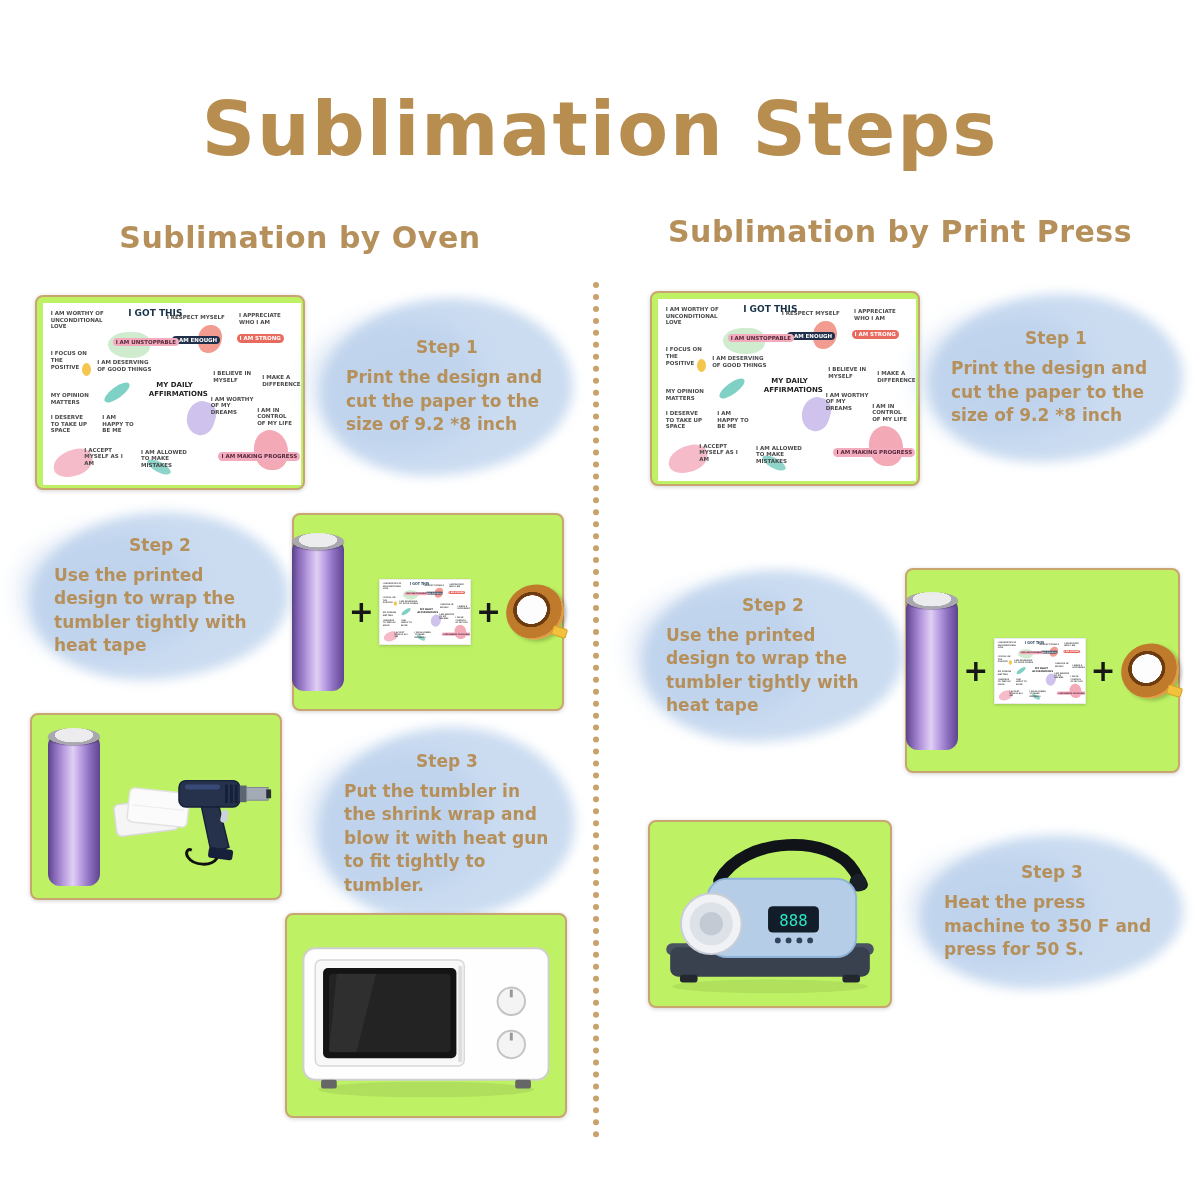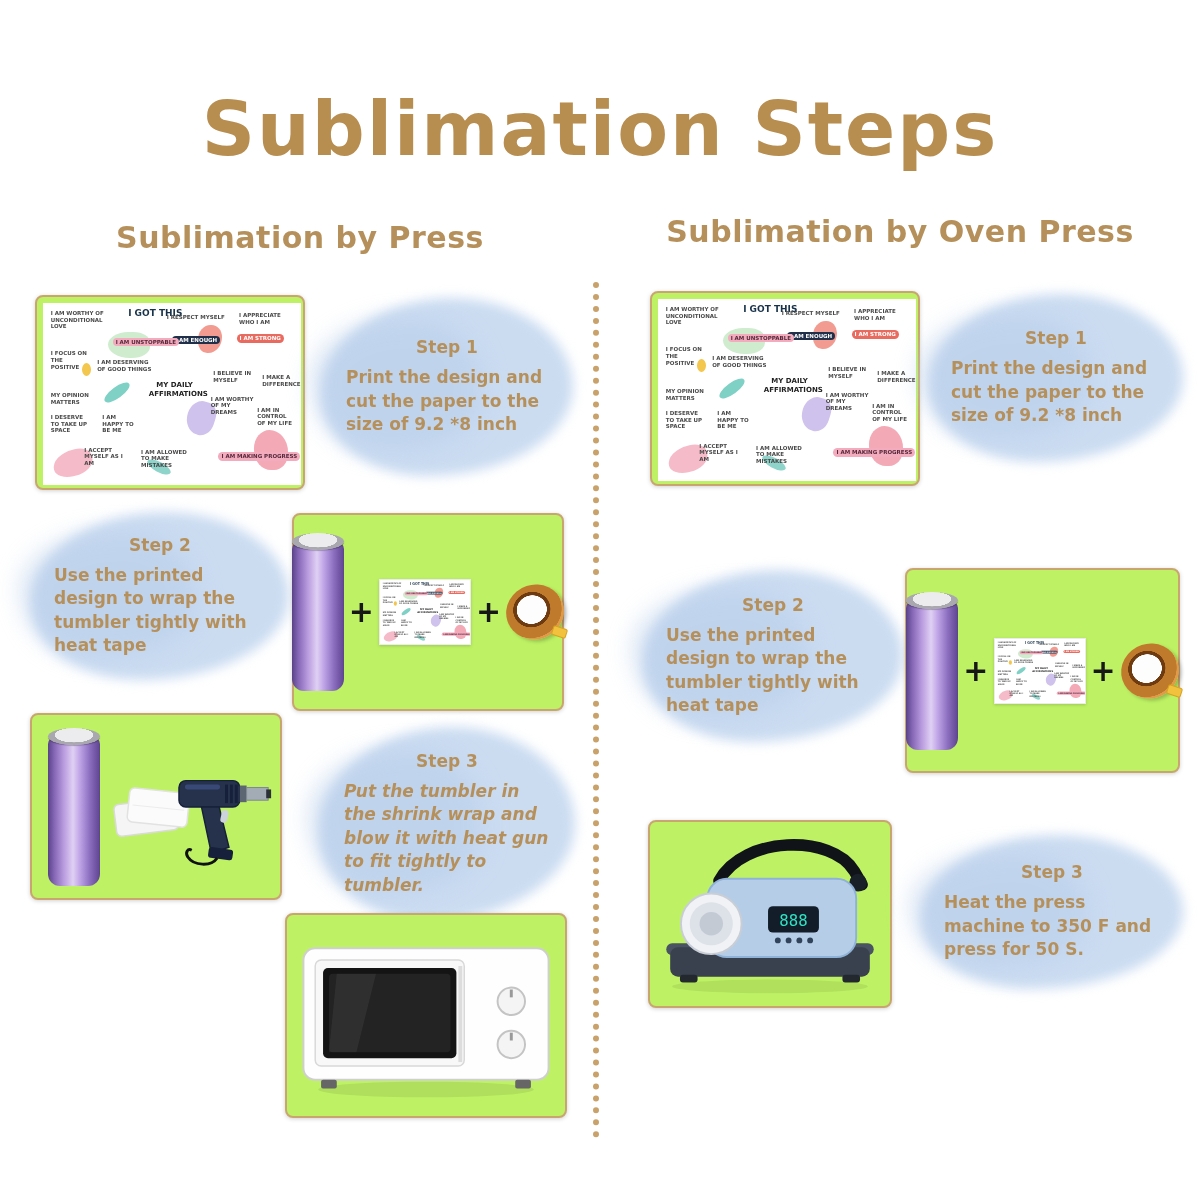--- a/index.html
+++ b/index.html
@@ -98,22 +98,22 @@
     border:1px solid #d8a21f;border-radius:2px;transform:rotate(18deg);}
 
   .abs{position:absolute;}
 </style>
 </head>
 <body>
 
 <div class="canvas">
 
   <div class="title">Sublimation Steps</div>
-  <div class="col-heading heading-oven">Sublimation by Press</div>
-  <div class="col-heading heading-press">Sublimation by Oven Press</div>
+  <div class="col-heading heading-oven">Sublimation by Oven</div>
+  <div class="col-heading heading-press">Sublimation by Print Press</div>
   <div class="divider"></div>
 
   <div class="imgbox" style="left:35px;top:295px;width:270px;height:195px;">
     <div class="sheet-pos">
       <div class="sheet" id="sheet-master">
         <div class="deco d1"></div>
         <div class="deco d2"></div>
         <div class="deco d3"></div>
         <div class="deco d4"></div>
         <div class="deco d5"></div>
@@ -226,21 +226,21 @@
       <rect x="90" y="36" width="5" height="9" fill="#2c3138"></rect>
       <path d="M24,54 L42,54 L52,95 L34,101 Z" fill="#26324c" stroke="#16203a" stroke-width="1.5"></path>
       <rect x="44" y="57" width="7" height="13" rx="3" fill="#cdd3da" transform="rotate(12 47 63)"></rect>
       <rect x="31" y="96" width="25" height="11" rx="3" fill="#16203a" transform="rotate(8 43 101)"></rect>
       <path d="M40,106 C34,115 16,114 10,105 C7,100 10,96 14,98" stroke="#101010" stroke-width="3" fill="none"></path>
     </svg>
   </div>
 
   <div class="wc" style="left:326px;top:736px;width:242px;height:176px;">
     <div class="step-label">Step 3</div>
-    <div class="step-text" style="width:206px;font-style:italic;">Put the tumbler in the shrink wrap and blow it with heat gun to fit tightly to tumbler.</div>
+    <div class="step-text" style="width:206px;">Put the tumbler in the shrink wrap and blow it with heat gun to fit tightly to tumbler.</div>
   </div>
 
 
   <div class="imgbox" style="left:285px;top:913px;width:282px;height:205px;">
     <svg width="278" height="201" viewBox="0 0 282 205">
       <ellipse cx="141" cy="178" rx="110" ry="8" fill="rgba(0,0,0,0.08)"></ellipse>
       <rect x="16" y="34" width="250" height="134" rx="12" fill="#fefefe" stroke="#cfcfcf" stroke-width="2"></rect>
       <rect x="28" y="46" width="152" height="108" rx="6" fill="#f8f8f8" stroke="#d8d8d8" stroke-width="1.5"></rect>
       <rect x="36" y="54" width="136" height="92" rx="5" fill="#141414"></rect>
       <rect x="42" y="60" width="124" height="80" rx="4" fill="#232323"></rect>

